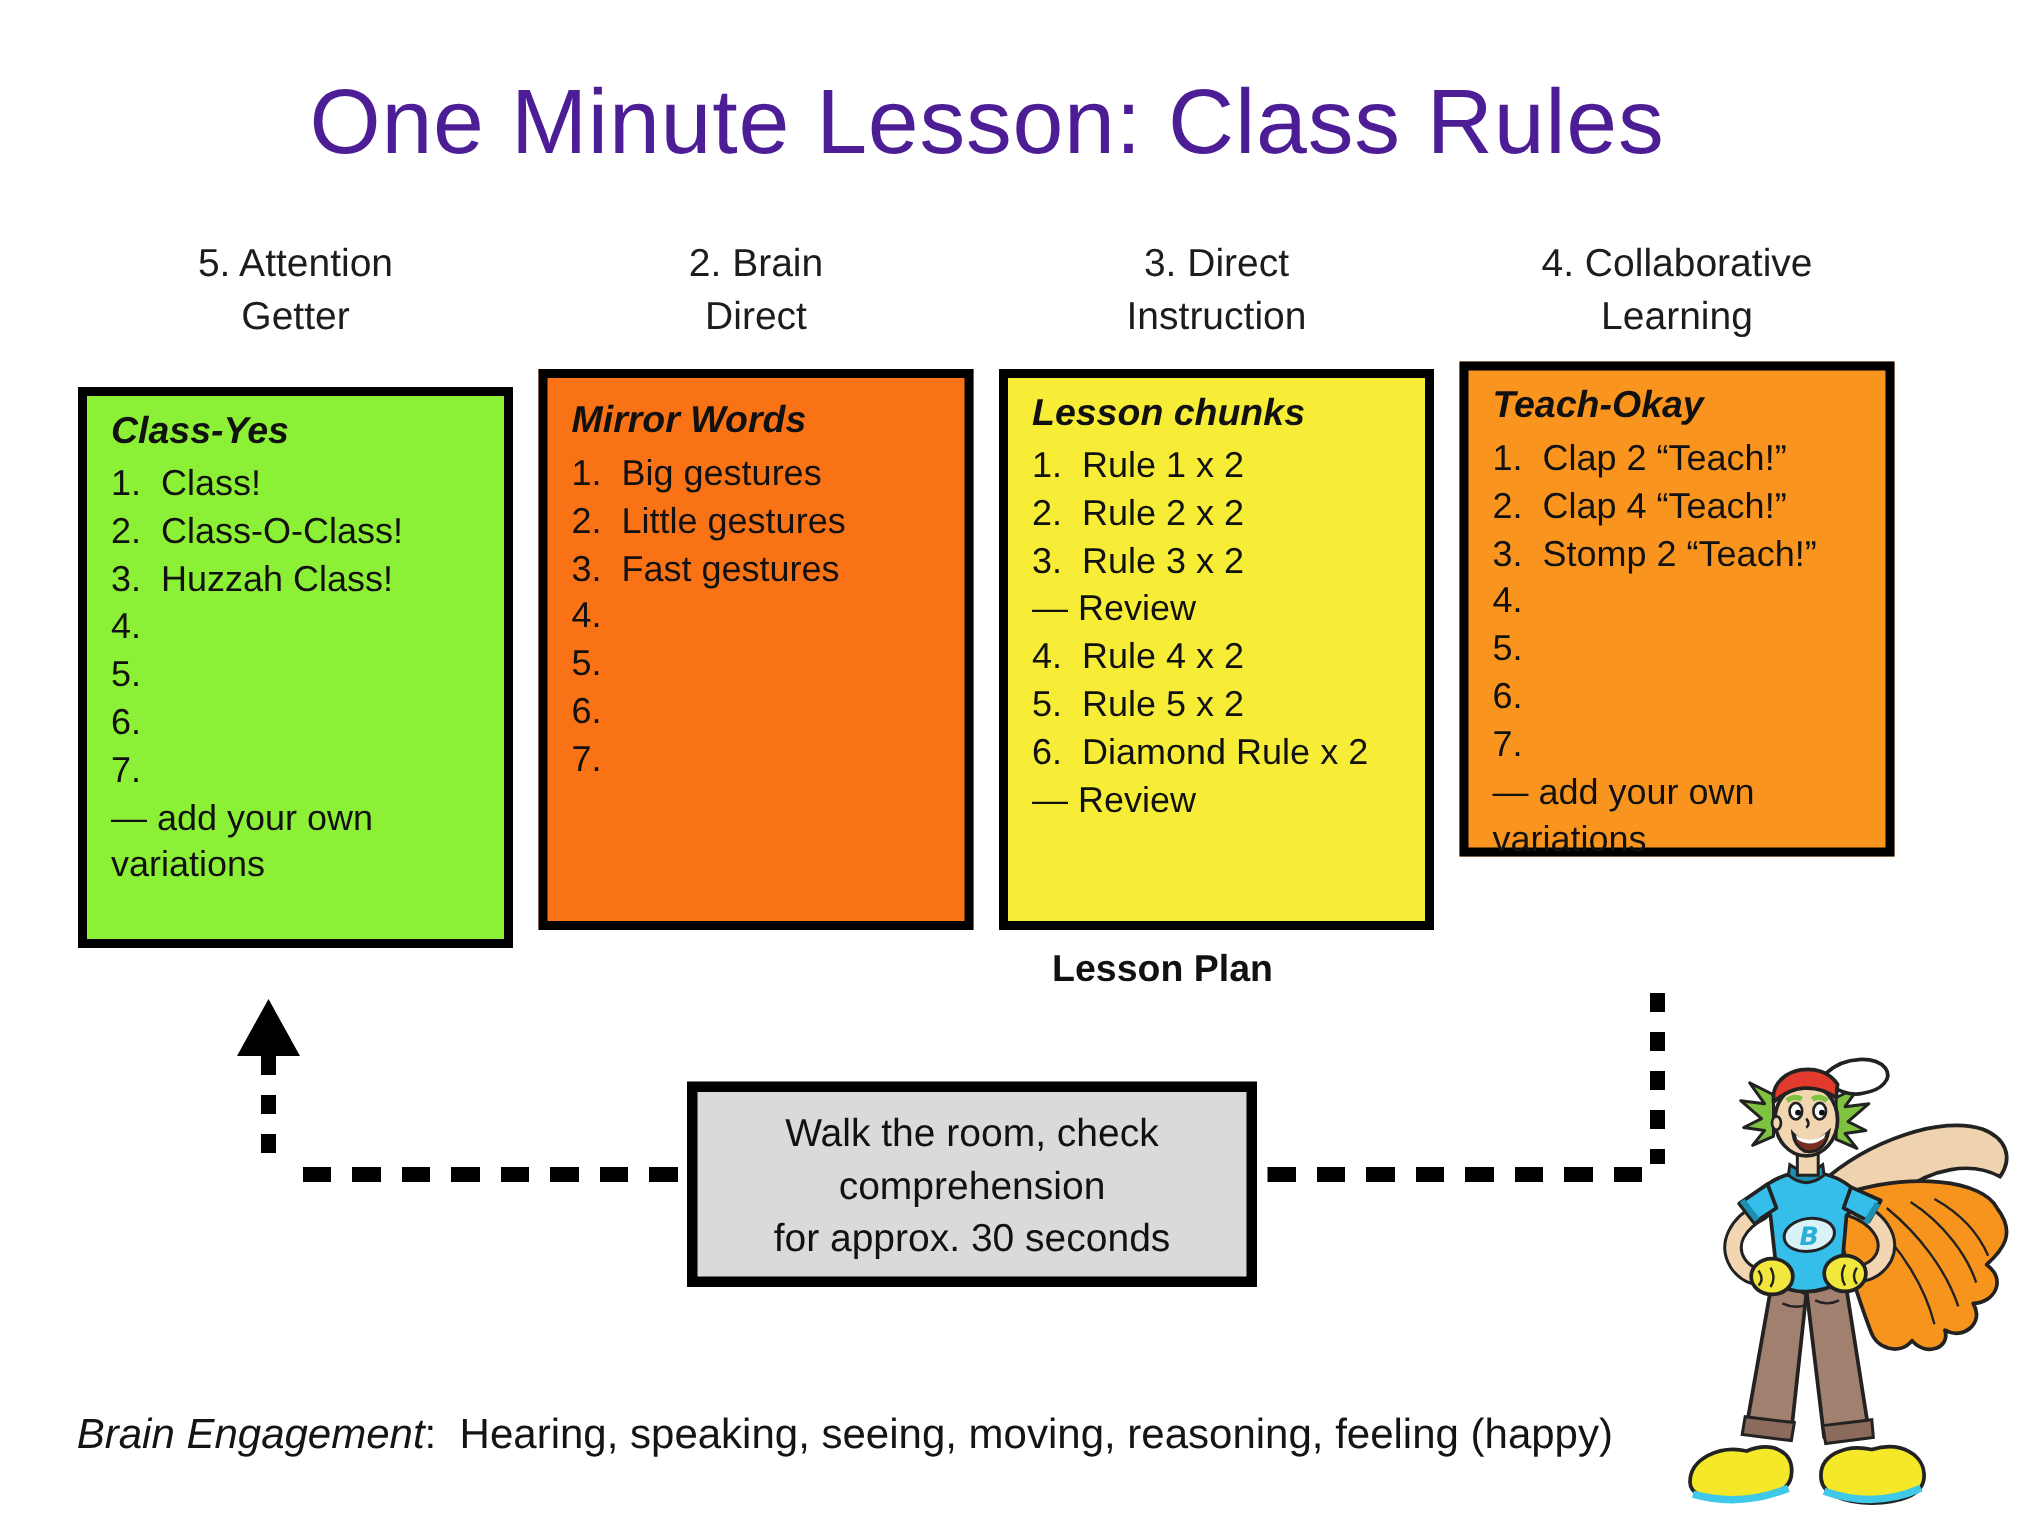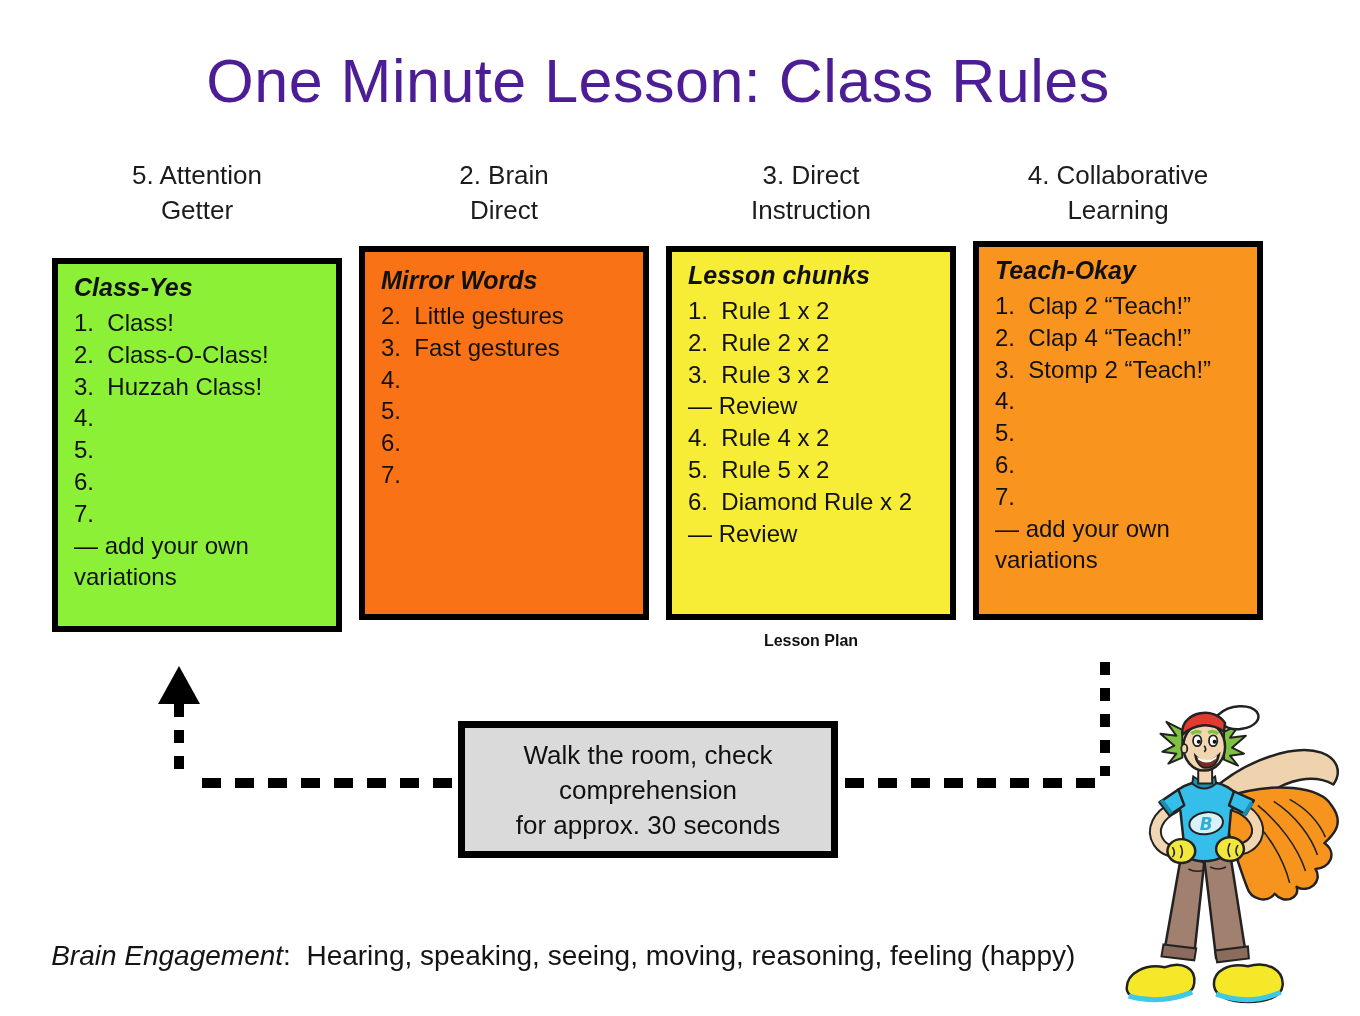--- a/index.html
+++ b/index.html
@@ -15,26 +15,26 @@
     position:absolute;top:158px;width:290px;text-align:center;
     font-size:26px;line-height:35px;color:#1c1c1c;
   }
   .box{
     position:absolute;top:246px;width:290px;height:374px;border:6px solid #000;
     box-sizing:border-box;padding:9px 14px 0 16px;
   }
   .box.green{background:#8CF136;left:52px;margin-top:12px;}
   .box.cyan{background:#f97316;left:359px;padding-top:14px;}
   .box.yellow{background:#F7ED37;left:666px;}
-  .box.orange{background:#F9951E;left:973px;top:241px;height:379px;}
+  .box.orange{background:#F9951E;left:973px;top:241px;height:330px;}
   .box-title{font-size:25px;font-weight:bold;font-style:italic;margin-bottom:5px;}
   .box-line{font-size:24px;line-height:31.8px;white-space:pre-wrap;}
   .lesson-plan{
-    position:absolute;left:666px;top:632px;width:290px;text-align:center;
-    font-size:16px;font-weight:bold;
+    position:absolute;left:630px;top:632px;width:290px;text-align:center;
+    font-size:25px;font-weight:bold;
   }
   .dash-h{position:absolute;height:10px;background:repeating-linear-gradient(90deg,#000 0 19px,transparent 19px 33px);}
   .dash-v{position:absolute;width:10px;background:repeating-linear-gradient(180deg,#000 0 13px,transparent 13px 26px);}
   .arrowhead{
     position:absolute;left:158px;top:666px;width:0;height:0;
     border-left:21px solid transparent;border-right:21px solid transparent;border-bottom:38px solid #000;
   }
   .walk-box{
     position:absolute;left:458px;top:721px;width:380px;height:137px;border:7px solid #000;
     box-sizing:border-box;background:#DADADA;text-align:center;
@@ -77,20 +77,21 @@
     <div class="box-line">3.  Huzzah Class!</div>
     <div class="box-line">4.</div>
     <div class="box-line">5.</div>
     <div class="box-line">6.</div>
     <div class="box-line">7.</div>
     <div class="box-line">— add your own variations</div>
   </div>
 
   <div class="box cyan">
     <div class="box-title">Mirror Words</div>
+    <div class="box-line">1.  Big gestures</div>
     <div class="box-line">2.  Little gestures</div>
     <div class="box-line">3.  Fast gestures</div>
     <div class="box-line">4.</div>
     <div class="box-line">5.</div>
     <div class="box-line">6.</div>
     <div class="box-line">7.</div>
   </div>
 
   <div class="box yellow">
     <div class="box-title">Lesson chunks</div>

